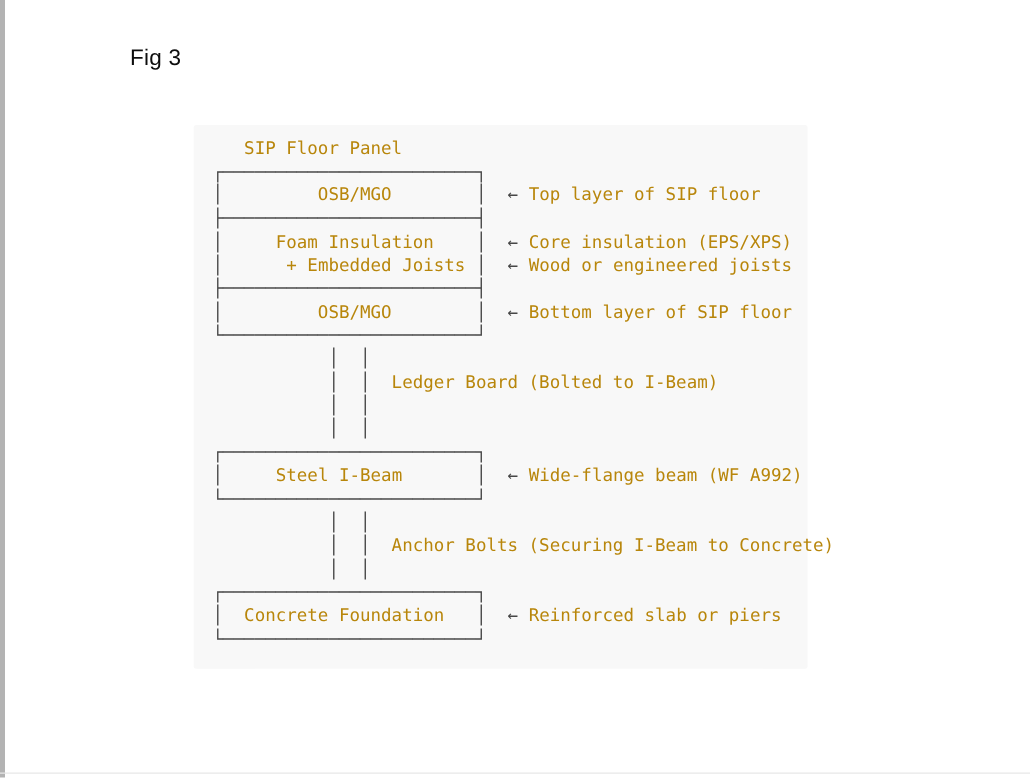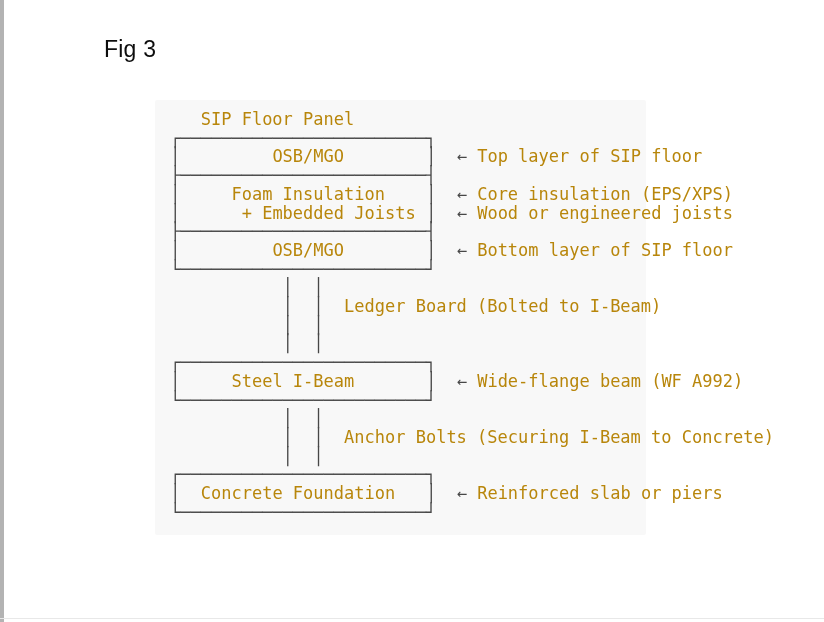--- a/index.html
+++ b/index.html
@@ -7,31 +7,31 @@
     --c-strip:#b3b3b3; --c-divider:#e8e8e8; --c-title:#0d0d0d;
   }
   html,body{margin:0;padding:0;}
   body{
     width:824px;height:622px;background:#ffffff;position:relative;
     overflow:hidden;font-family:"Liberation Sans",sans-serif;
   }
   .left-strip{position:absolute;left:0;top:0;width:4px;height:622px;background:var(--c-strip);}
   .bottom-divider{position:absolute;left:0;top:618px;width:824px;height:1px;background:var(--c-divider);}
   .fig-title{
-    position:absolute;left:104px;top:20px;font-size:23px;line-height:28px;
+    position:absolute;left:104px;top:20px;font-size:18px;line-height:28px;
     color:var(--c-title);font-weight:400;letter-spacing:0.2px;
   }
   .code-panel{
     position:absolute;left:155px;top:100px;width:491px;height:435px;
     background:var(--c-panel);border-radius:2px;
   }
   pre.ascii{
     margin:0;padding:10px 0 0 15px;
     font-family:"DejaVu Sans Mono",monospace;
-    font-size:17px;line-height:18.7px;color:var(--c-box);
+    font-size:14px;line-height:18.7px;color:var(--c-box);
     white-space:pre;
   }
   .seg-l{color:var(--c-label);}
   .seg-b{color:var(--c-box);}
   .seg-p{color:var(--c-box);}
 </style>
 </head>
 <body>
 
 <div class="left-strip"></div>

